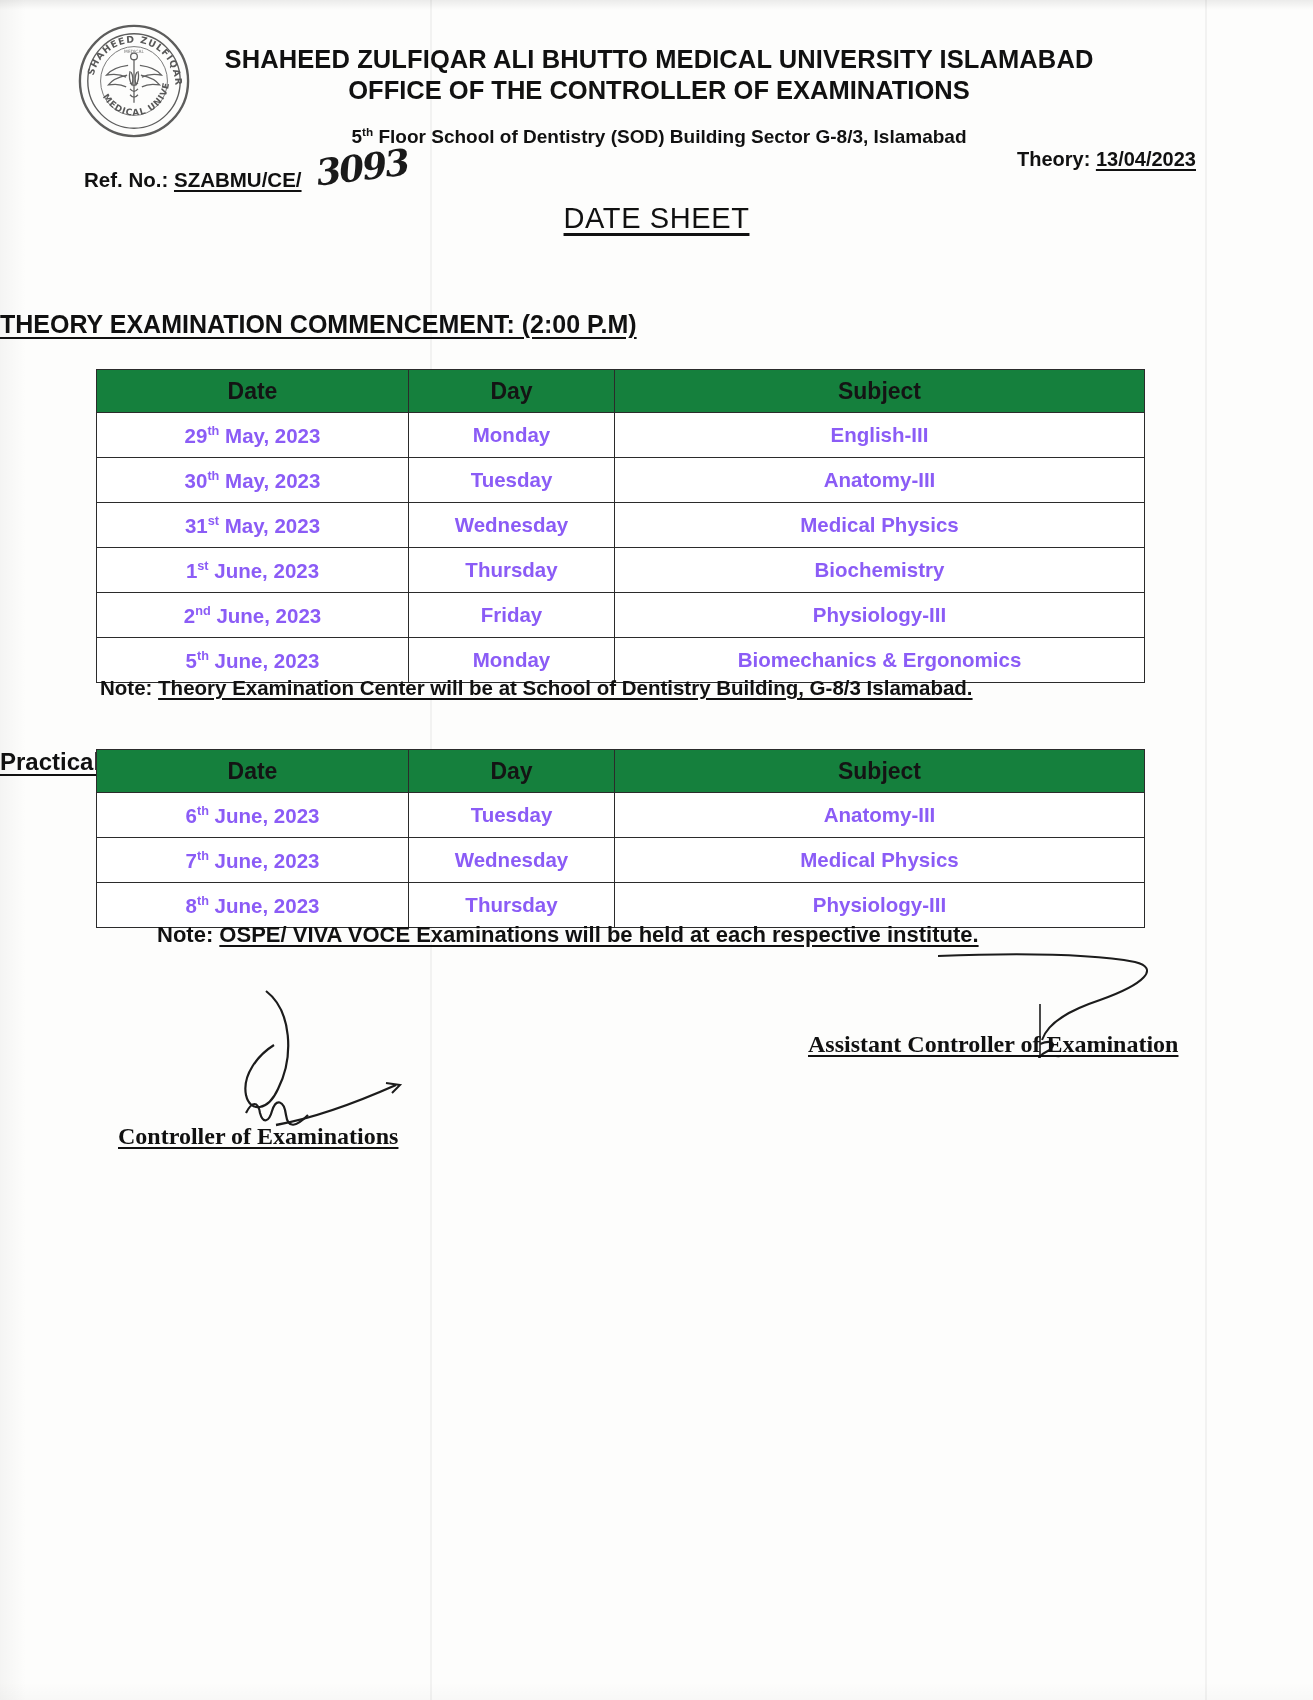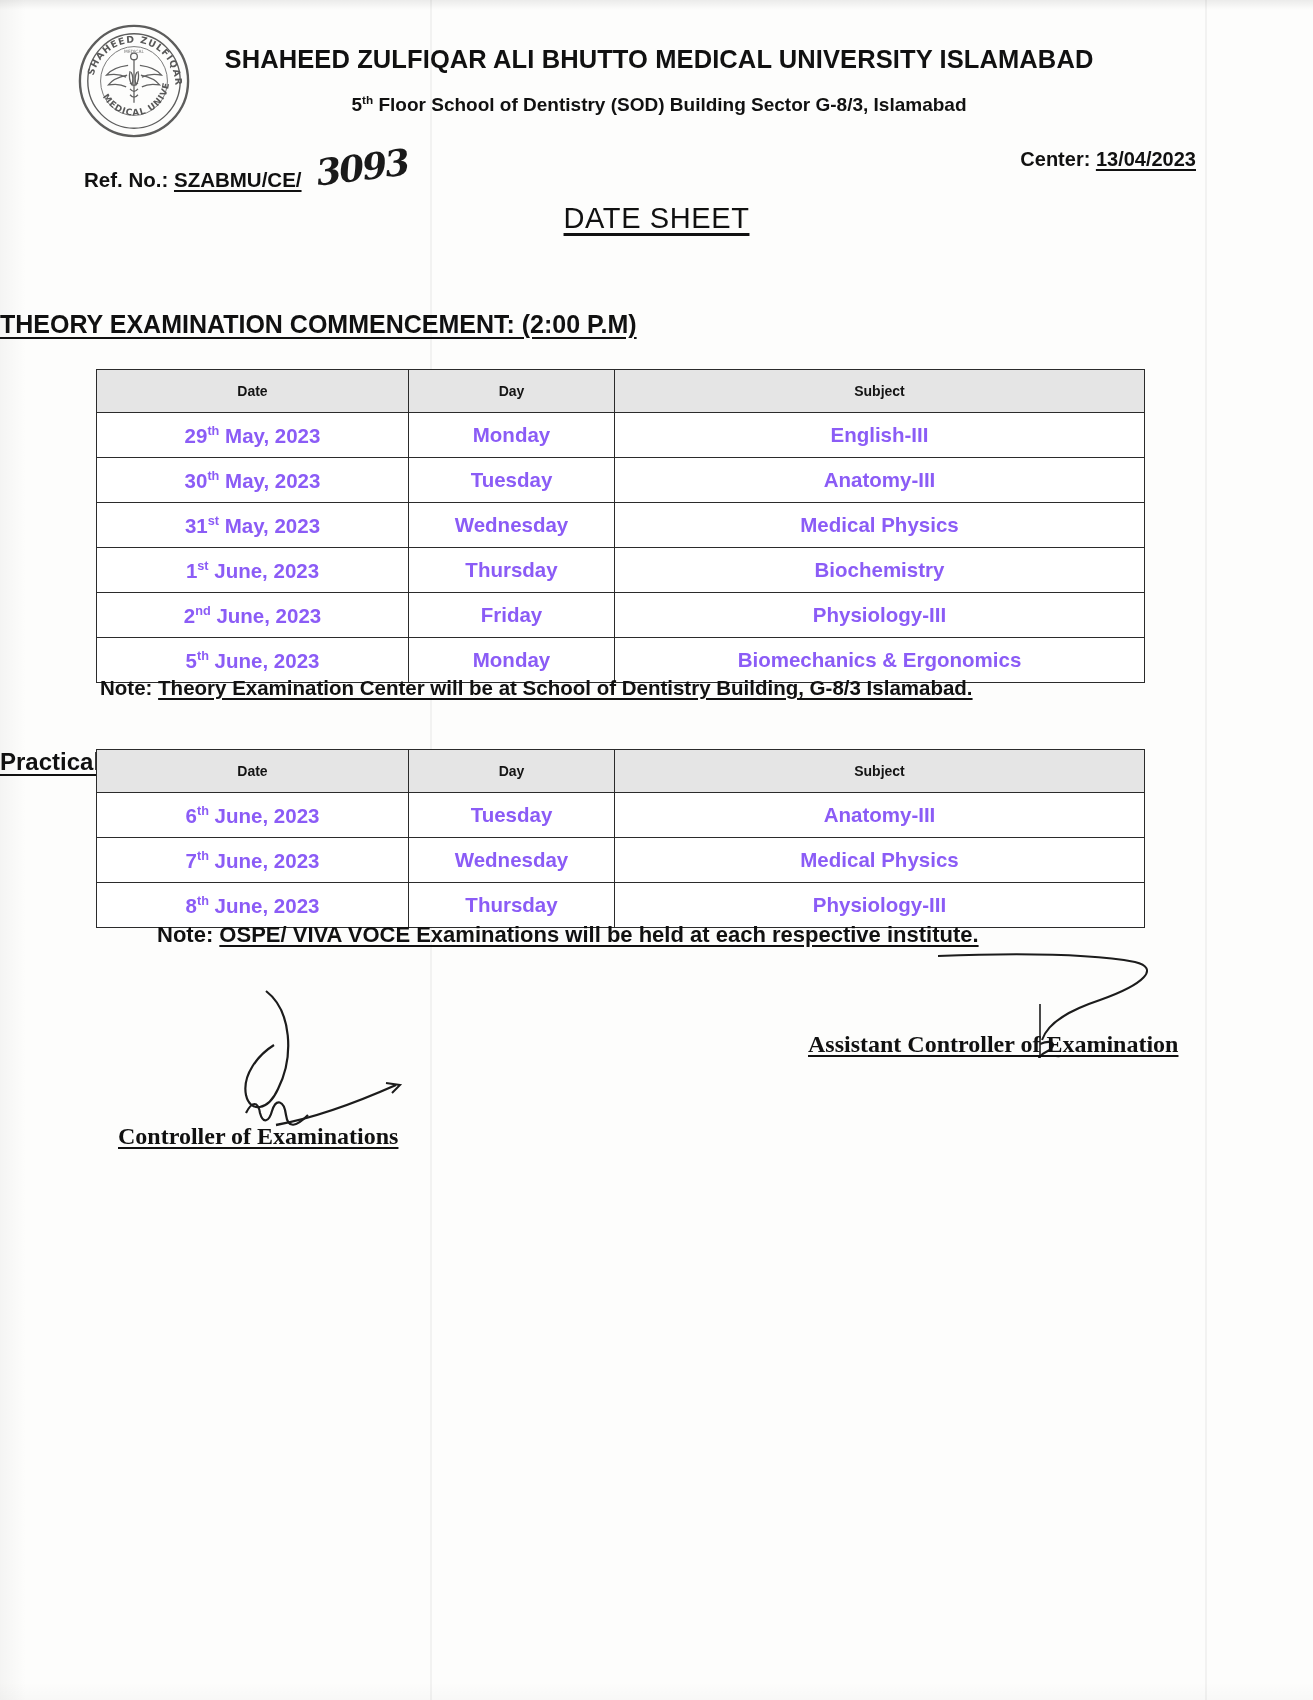--- a/index.html
+++ b/index.html
@@ -175,23 +175,23 @@
   .exam-table.t1 { left: 96px; top: 369px; width: 1048px; }
   .exam-table.t2 { left: 96px; top: 749px; width: 1048px; }
 
   .exam-table th, .exam-table td {
     border: 1.4px solid #2b2b2b;
     padding: 0;
     vertical-align: middle;
     text-align: center;
   }
   .exam-table th {
-    background: #e5e5e5;
+    background: #15803d;
     height: 42px;
-    font-size: 14px;
+    font-size: 23px;
     font-weight: bold;
     color: #141414;
   }
   .exam-table td {
     height: 44px;
     font-size: 20.5px;
     font-weight: bold;
     color: #8b5cf6;
   }
   .col-date { width: 312px; }
@@ -268,31 +268,32 @@
         <path d="M64 50 q2 8 -2 14 q-2 -8 1 -13"></path>
         <circle cx="60" cy="35" r="3.4"></circle>
         <path d="M56 62 q4 5 8 0 M56 68 q4 5 8 0 M56 74 q4 5 8 0"></path>
       </g>
       <text x="60" y="32" text-anchor="middle" font-family="DejaVu Sans, sans-serif" font-size="4.5" fill="#555">MEDICAL</text>
     </svg>
   </div>
 
   <div class="header-block">
     <div class="org-line1">SHAHEED ZULFIQAR ALI BHUTTO MEDICAL UNIVERSITY ISLAMABAD</div>
+    <div class="org-line2">OFFICE OF THE CONTROLLER OF EXAMINATIONS</div>
     <div class="org-line3"><span>5</span><sup>th</sup><span> Floor School of Dentistry (SOD) Building Sector G-8/3, Islamabad</span></div>
   </div>
 
   <div class="ref-row">
     <div class="ref-no">
       <span>Ref. No.:</span>
       <span class="ref-val">SZABMU/CE/</span>
     </div>
     <div class="handwritten">3093</div>
     <div class="dated">
-      <span>Center:</span>
+      <span>Theory:</span>
       <span class="d-val">13/04/2023</span>
     </div>
   </div>
 
   <div class="doc-title"><span>DATE SHEET</span></div>
 
 
   <div class="section-head theory"><span>THEORY EXAMINATION COMMENCEMENT: (2:00 P.M)</span></div>
 
   <table class="exam-table t1">

